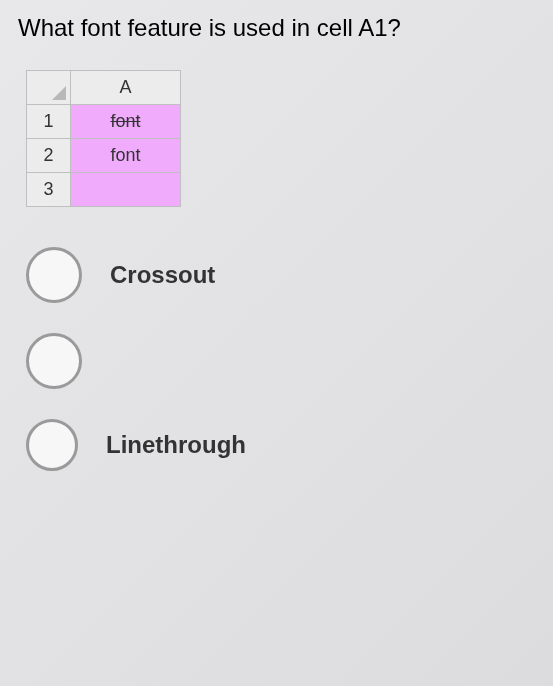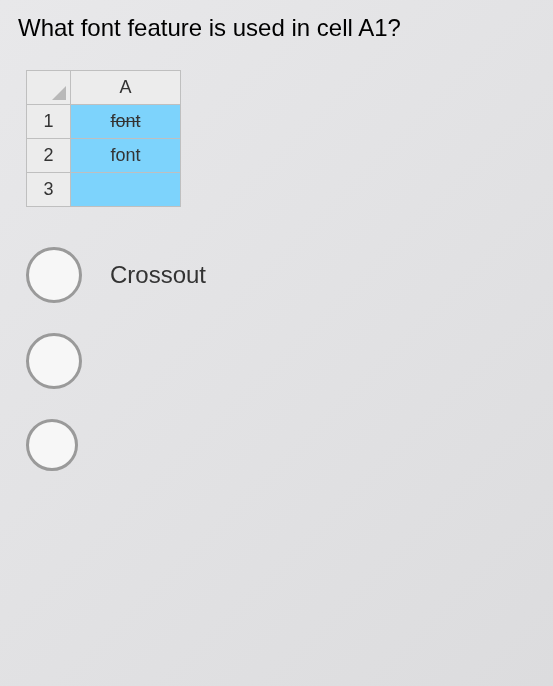--- a/index.html
+++ b/index.html
@@ -45,25 +45,26 @@
     .sheet .col-head {
       width: 110px;
       background: #ececec;
     }
     .sheet .row-head {
       width: 44px;
       background: #ececec;
     }
     .sheet .cell {
       width: 110px;
-      background: #7dd3fc;
+      background: #f0abfc;
     }
     .strike { text-decoration: line-through; }
     .options {
       margin-left: 8px;
+      font-weight: bold;
     }
     .option {
       display: flex;
       align-items: center;
       margin-bottom: 30px;
       cursor: pointer;
     }
     .radio {
       width: 56px;
       height: 56px;
@@ -117,17 +118,18 @@
 <div class="options">
   <div class="option">
     <div class="radio"></div>
     <span class="opt-label">Crossout</span>
   </div>
   <div class="option">
     <div class="radio"></div>
   </div>
   <div class="option">
     <div class="radio"></div>
+    <span class="opt-label">Linethrough</span>
   </div>
 </div>
 
 
 
 
 </body></html>

